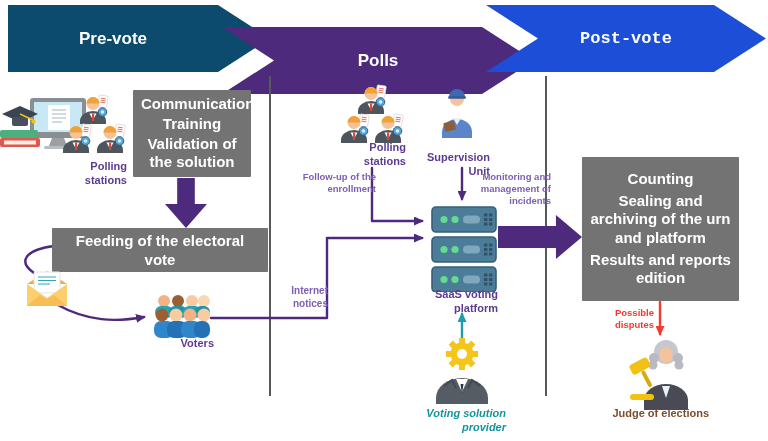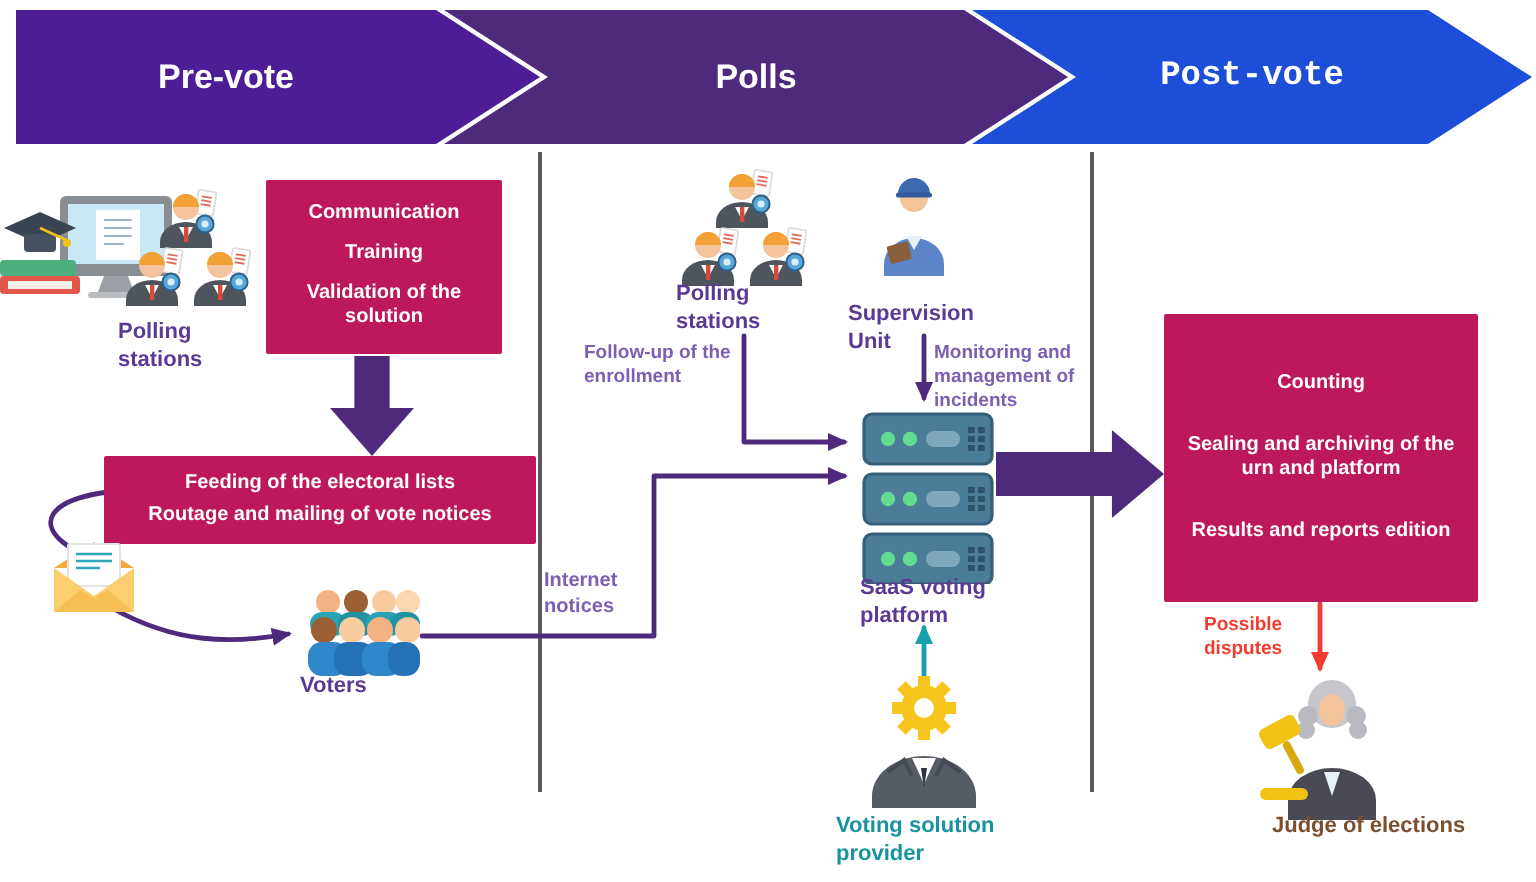--- a/index.html
+++ b/index.html
@@ -1,39 +1,39 @@
 <!DOCTYPE html>
 <html><head>
 <meta charset="utf-8">
 <style>
   html,body{margin:0;padding:0;background:#fff;}
   .canvas{position:relative;width:768px;height:441px;background:#ffffff;
           font-family:"Liberation Sans",sans-serif;overflow:hidden;}
   
   .chev{position:absolute;top:5px;height:67px;display:flex;align-items:center;
         justify-content:center;color:#fff;font-weight:bold;font-size:17px;box-sizing:border-box;}
-  .chev-pre {left:8px;  width:262px;background:#4c1d95;padding-right:52px;
+  .chev-pre {left:8px;  width:262px;background:#0c4a6e;padding-right:52px;
      clip-path:polygon(0 0,calc(100% - 52px) 0,100% 50%,calc(100% - 52px) 100%,0 100%);}
   .chev-polls{left:222px;width:312px;background:#4E2A7C;padding-left:52px;padding-right:52px;
-     clip-path:polygon(0 0,calc(100% - 52px) 0,100% 50%,calc(100% - 52px) 100%,0 100%,52px 50%);}
+     clip-path:polygon(0 0,calc(100% - 52px) 0,100% 50%,calc(100% - 52px) 100%,0 100%,52px 50%);margin-top:22px;}
   .chev-post{left:486px;width:280px;background:#1d4ed8;padding-left:52px;padding-right:52px;
      clip-path:polygon(0 0,calc(100% - 52px) 0,100% 50%,calc(100% - 52px) 100%,0 100%,52px 50%);font-family:Liberation Mono, monospace;}
   
   .divider{position:absolute;top:76px;width:2px;height:320px;background:#58595B;}
   
-  .pbox{position:absolute;background:#be185d;color:#fff;font-weight:bold;font-size:10px;
+  .pbox{position:absolute;background:#737373;color:#fff;font-weight:bold;font-size:15px;
         display:flex;flex-direction:column;justify-content:space-evenly;text-align:center;
         line-height:1.25;box-sizing:border-box;padding:4px 8px;border-radius:1px;}
   
-  .lbl{position:absolute;font-weight:bold;text-align:left;line-height:1.25;font-size:11px;color:#5C3A94;}
+  .lbl{position:absolute;font-weight:bold;text-align:right;line-height:1.25;font-size:11px;color:#5C3A94;}
   .lbl-light{color:#7D5FB2;font-size:9.5px;}
-  .lbl-teal{color:#16939E;}
+  .lbl-teal{color:#16939E;font-style:italic;}
   .lbl-teal-sm{color:#16939E;font-size:9.5px;}
   .lbl-red{color:#F23B2F;font-size:9.5px;}
-  .lbl-brown{color:#7C4E2E;margin-left:25px;}
+  .lbl-brown{color:#7C4E2E;}
   
   .barrow{position:absolute;background:#4E2A7C;}
   .barrow-down{left:165px;top:178px;width:42px;height:50px;
      clip-path:polygon(29% 0,71% 0,71% 52%,100% 52%,50% 100%,0 52%,29% 52%);}
   .barrow-right{left:498px;top:215px;width:84px;height:44px;
      clip-path:polygon(0 25%,69% 25%,69% 0,100% 50%,69% 100%,69% 75%,0 75%);}
   .icon{position:absolute;}
   .connectors{position:absolute;left:0;top:0;pointer-events:none;}
 </style>
 </head>
@@ -120,21 +120,21 @@
 
   <div class="pbox" style="left:133px;top:90px;width:118px;height:87px">
     <div>Communication</div>
     <div>Training</div>
     <div>Validation of the solution</div>
   </div>
 
   <div class="barrow barrow-down"></div>
 
   <div class="pbox" style="left:52px;top:228px;width:216px;height:44px">
-    <div>Feeding of the electoral lists</div>
+    <div>Feeding of the electoral vote</div>
     <div>Routage and mailing of vote notices</div>
   </div>
 
   <svg class="icon" style="left:26px;top:268px" width="42" height="40">
     <polygon points="1,16 21,3 41,16" fill="#F4A93C"></polygon>
     <rect x="8" y="4" width="26" height="21" rx="1" fill="#ffffff" stroke="#E4E4E4"></rect>
     <path d="M12,9 h18 M12,12.5 h18 M12,16 h12" stroke="#2FA8B5" stroke-width="1.2" fill="none"></path>
     <path d="M1,16 V38 H41 V16 L21,30 Z" fill="#FBCE6E"></path>
     <polygon points="1,38 41,38 28,27 21,31 14,27" fill="#F7BE56"></polygon>
   </svg>

